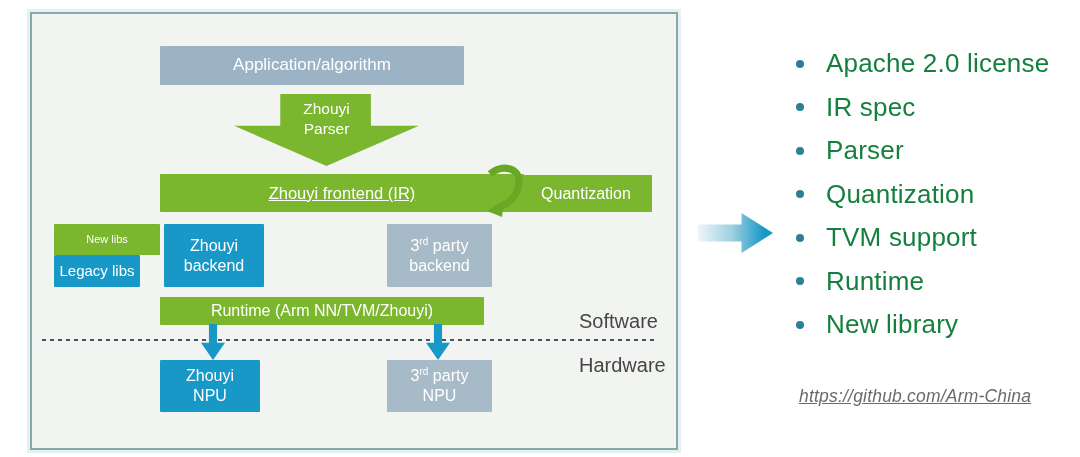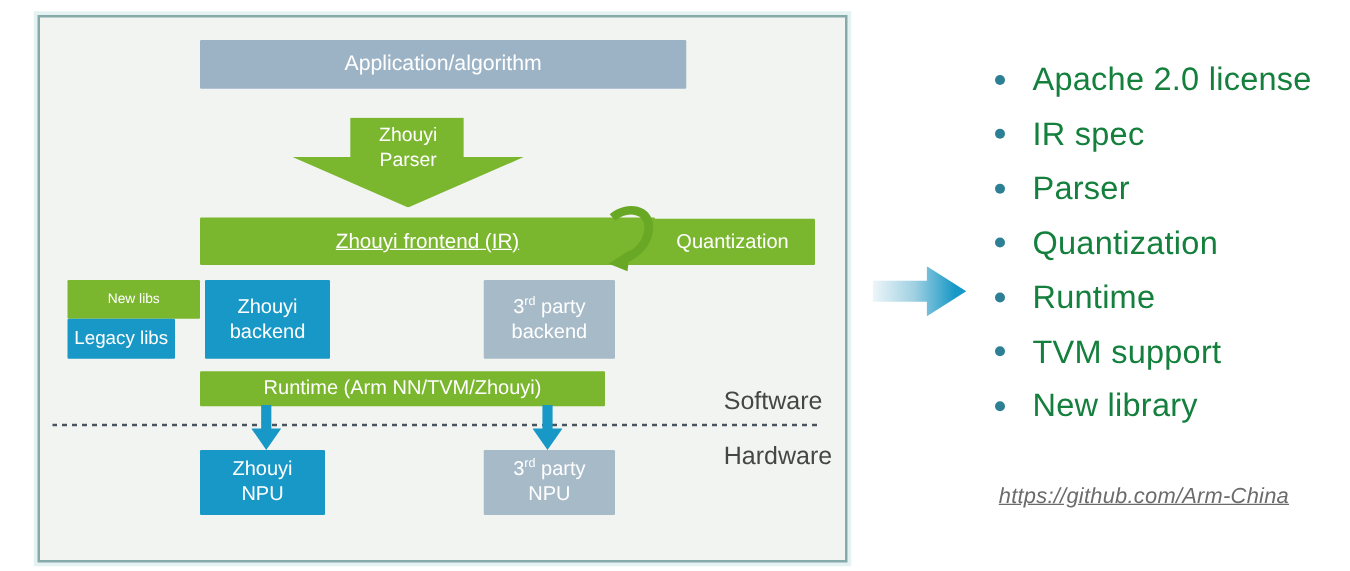--- a/index.html
+++ b/index.html
@@ -18,21 +18,21 @@
     box-shadow: 0 0 0 3px #e4f2f2;
   }
   .box {
     position: absolute; display: flex; align-items: center; justify-content: center;
     flex-direction: column; color: #ffffff; text-align: center; border-radius: 1px;
     line-height: 1.22;
   }
   .green  { background: #7ab62e; }
   .teal   { background: #1898c6; }
 
-  .app-box        { left: 128px; top: 18px;  width: 389px; height: 39px; background: #9cb3c6; font-size: 17px; }
+  .app-box        { left: 128px; top: 32px;  width: 304px; height: 39px; background: #9cb3c6; font-size: 17px; }
   .frontend-bar   { left: 128px; top: 160px; width: 364px; height: 38px; font-size: 16.5px; text-decoration: underline; }
   .quantization   { left: 488px; top: 161px; width: 132px; height: 37px; font-size: 16px; }
   .new-libs       { left: 22px;  top: 210px; width: 106px; height: 31px; font-size: 11px; }
   .legacy-libs    { left: 22px;  top: 241px; width: 86px; height: 32px; font-size: 15px; }
   .zhouyi-backend { left: 132px; top: 210px; width: 100px; height: 63px; font-size: 16px; }
   .tp-backend     { left: 355px; top: 210px; width: 105px; height: 63px; font-size: 16px; background: #a7bac8; }
   .runtime-bar    { left: 128px; top: 283px; width: 324px; height: 28px; font-size: 16px; }
   .zhouyi-npu     { left: 128px; top: 346px; width: 100px; height: 52px; font-size: 16px; }
   .tp-npu         { left: 355px; top: 346px; width: 105px; height: 52px; font-size: 16px; background: #a7bac8; }
   sup { font-size: 10px; line-height: 0; }
@@ -169,25 +169,25 @@
     <li>
       <span class="dot"></span>
       <span class="feature-text">Parser</span>
     </li>
     <li>
       <span class="dot"></span>
       <span class="feature-text">Quantization</span>
     </li>
     <li>
       <span class="dot"></span>
-      <span class="feature-text">Runtime</span>
+      <span class="feature-text">TVM support</span>
     </li>
     <li>
       <span class="dot"></span>
-      <span class="feature-text">TVM support</span>
+      <span class="feature-text">Runtime</span>
     </li>
     <li>
       <span class="dot"></span>
       <span class="feature-text">New library</span>
     </li>
   </ul>
 
   <a class="repo-link">https://github.com/Arm-China</a>
 
 </div>

